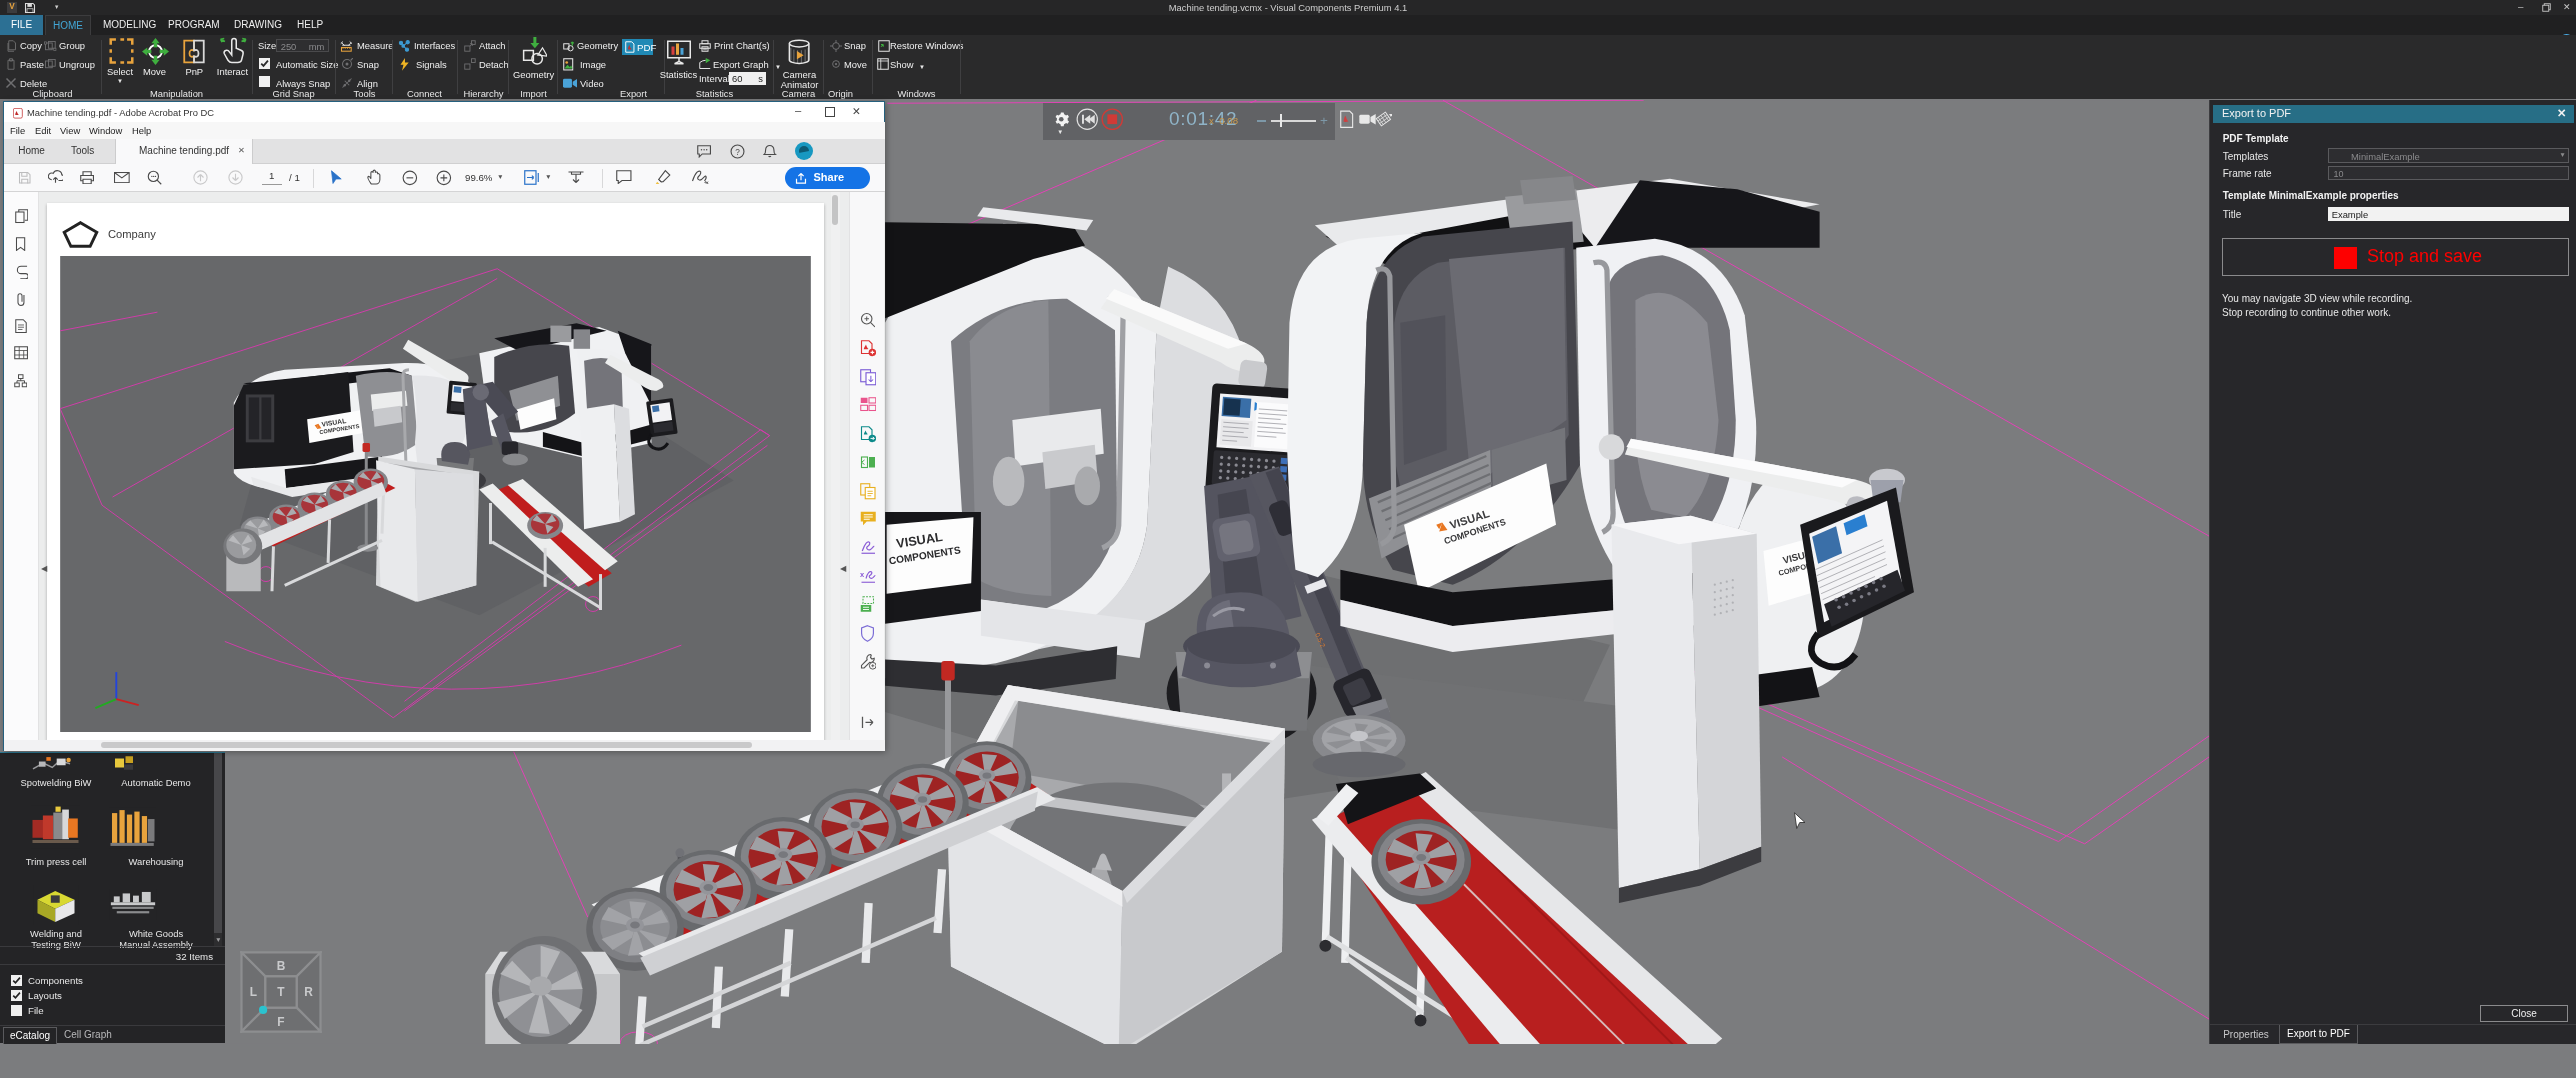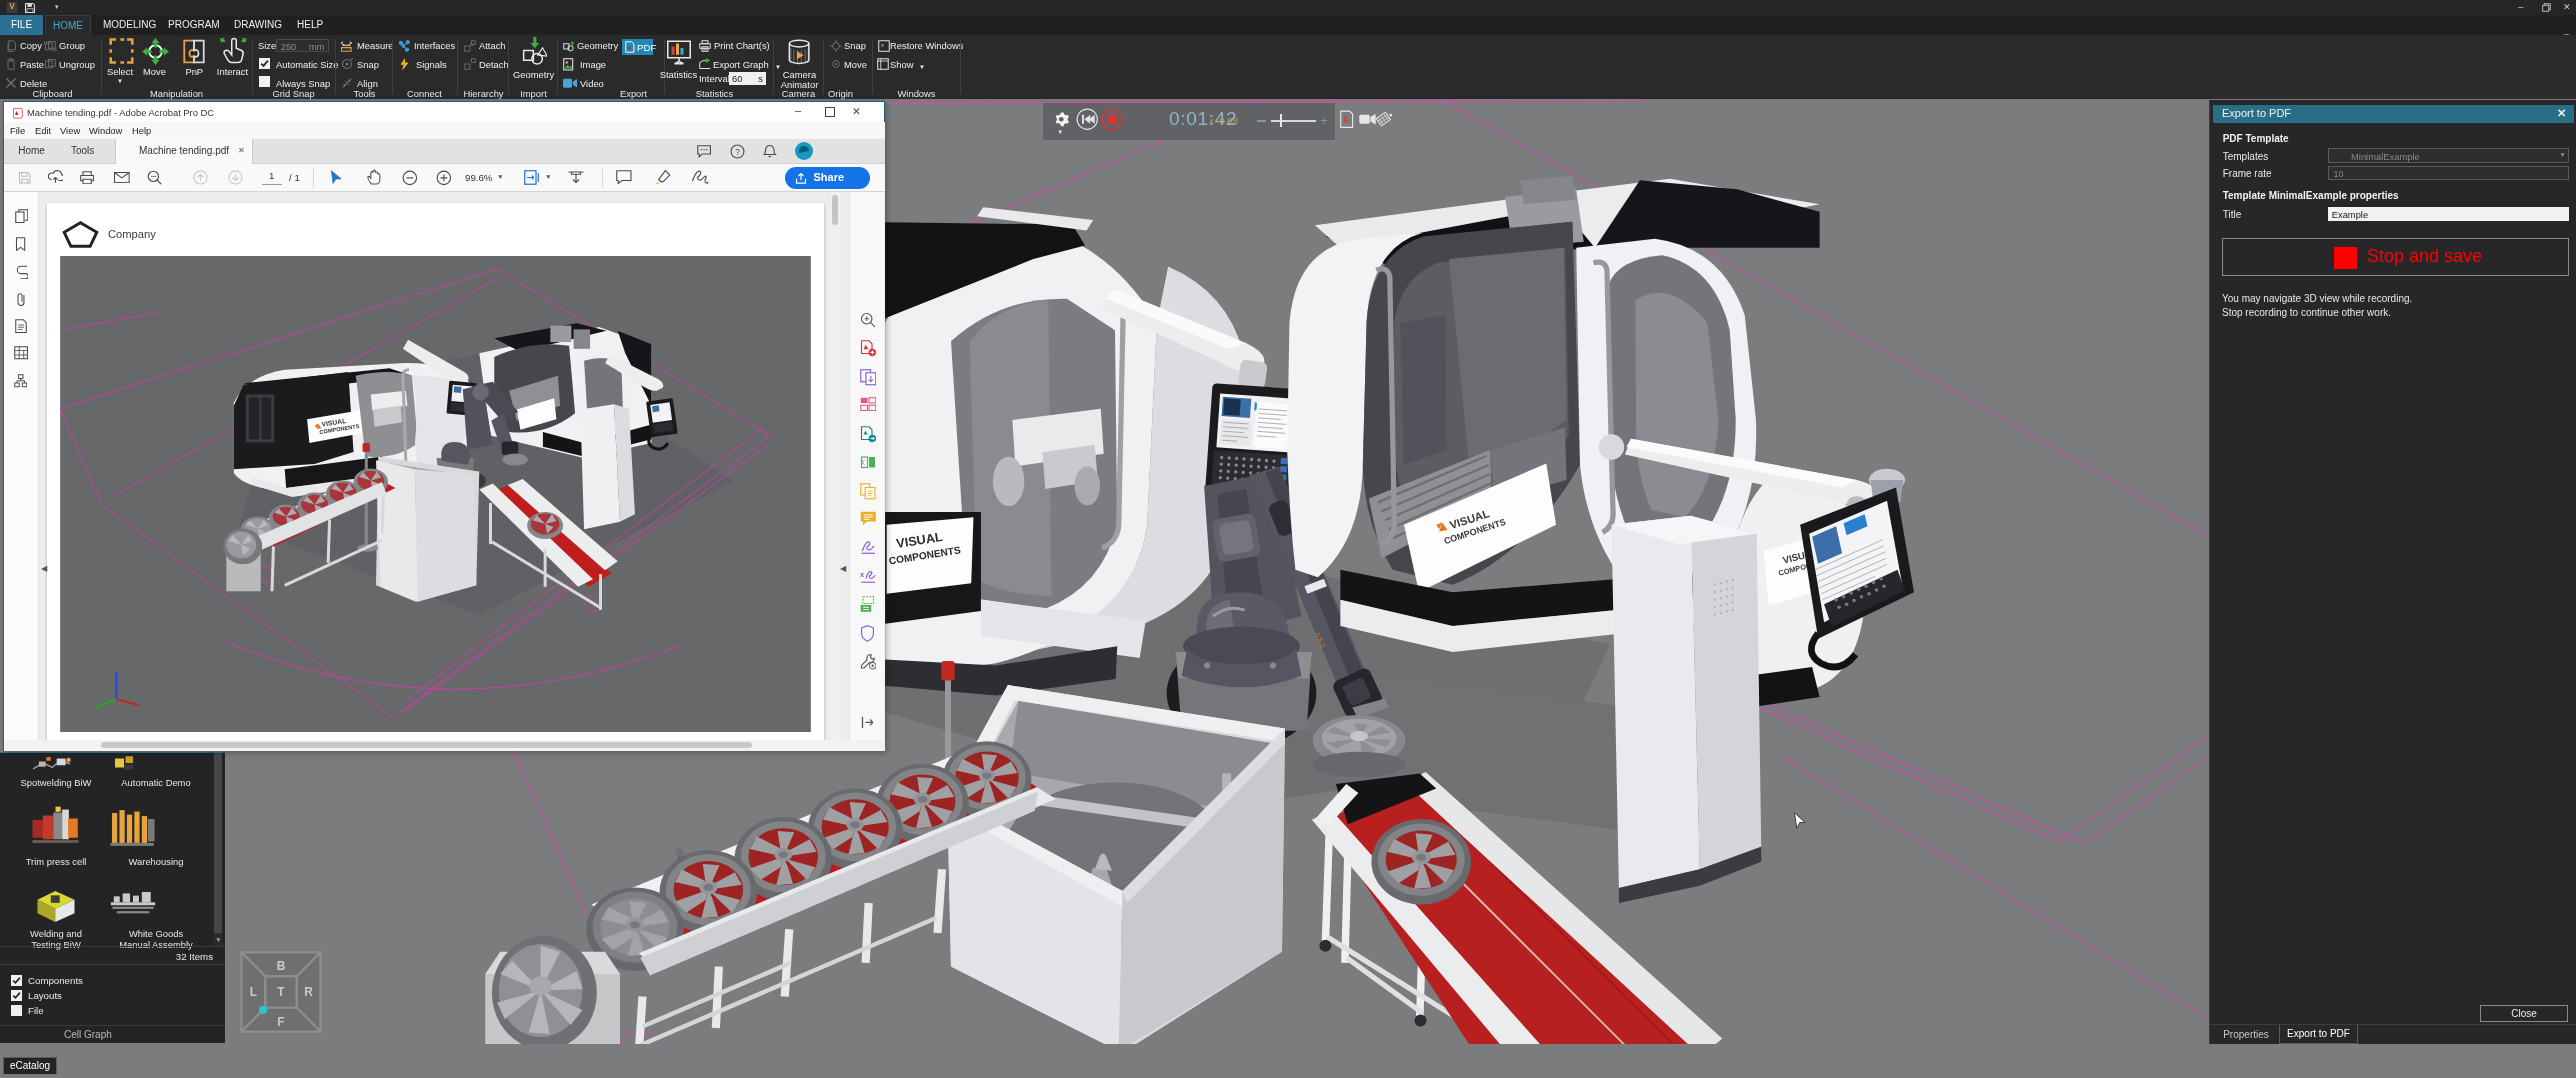--- a/index.html
+++ b/index.html
@@ -16,20 +16,21 @@
 <div id="app">
 
 <div class="abs" style="left:0;top:0;width:2576px;height:15px;background:#262627;">
   <div class="abs" style="left:6.7px;top:2.2px;width:10.5px;height:10.5px;background:#3c3c3e;color:#e8a33d;font-weight:bold;font-size:8.2px;text-align:center;line-height:10.5px;">V</div>
   <svg class="abs" style="left:24px;top:1.5px" width="12" height="12" viewBox="0 0 16 16">
         <path d="M2 2h10l2 2v10H2z" fill="none" stroke="#dcdcdc" stroke-width="1.4"></path>
         <rect x="4.5" y="2.5" width="6" height="4" fill="#dcdcdc"></rect>
         <rect x="4" y="9" width="8" height="5" fill="none" stroke="#dcdcdc"></rect>
       </svg>
   <div class="abs" style="left:55px;top:3px;color:#cfcfcf;font-size:6.7px;">▾</div>
+  <div class="abs" style="left:0;top:2.2px;width:2576px;text-align:center;color:#cfcfcf;font-size:9.4px;">Machine tending.vcmx - Visual Components Premium 4.1</div>
   <div class="abs" style="left:2518px;top:0.7px;color:#c8c8c8;font-size:9.7px;">–</div>
   <svg class="abs" style="left:2542px;top:3px" width="9" height="9" viewBox="0 0 12 12">
         <rect x="3" y="1" width="8" height="8" fill="none" stroke="#c8c8c8" stroke-width="1.2"></rect>
         <rect x="1" y="3" width="8" height="8" fill="#262627" stroke="#c8c8c8" stroke-width="1.2"></rect>
       </svg>
   <div class="abs" style="left:2563px;top:1.5px;color:#c8c8c8;font-size:9px;">✕</div>
 </div>
 
 <div class="abs" style="left:0;top:15px;width:2576px;height:20px;background:#202021;">
   <div class="abs" style="left:0;top:0;width:43px;height:20px;background:#2c7094;color:#fff;font-size:10px;text-align:center;line-height:20px;">FILE</div>
@@ -761,21 +762,21 @@
           <path d="M3 7.5l3 3 6-7" fill="none" stroke="#222" stroke-width="2.2"></path>
         </svg></div>
   <div class="abs" style="left:28px;top:222px;color:#e8e8e8;font-size:9.7px;">Components</div>
   <div class="abs" style="left:11.2px;top:237px;width:11.2px;height:11.2px;background:#f0f0f0;"><svg width="11.2" height="11.2" viewBox="0 0 15 15">
           <path d="M3 7.5l3 3 6-7" fill="none" stroke="#222" stroke-width="2.2"></path>
         </svg></div>
   <div class="abs" style="left:28px;top:237px;color:#e8e8e8;font-size:9.7px;">Layouts</div>
   <div class="abs" style="left:11.2px;top:252px;width:11.2px;height:11.2px;background:#f0f0f0;"></div>
   <div class="abs" style="left:28px;top:252px;color:#e8e8e8;font-size:9.7px;">File</div>
   <div class="abs" style="left:0;top:272px;width:225px;height:0.7px;background:#3a3a3d;"></div>
-  <div class="abs" style="left:3px;top:274px;width:54px;height:17px;background:#242426;border:0.7px solid #5a5a5d;border-bottom:none;color:#ffffff;font-size:10px;text-align:center;line-height:16.5px;box-sizing:border-box;margin-top:30px;">eCatalog</div>
+  <div class="abs" style="left:3px;top:274px;width:54px;height:17px;background:#242426;border:0.7px solid #5a5a5d;border-bottom:none;color:#ffffff;font-size:10px;text-align:center;line-height:16.5px;box-sizing:border-box;">eCatalog</div>
   <div class="abs" style="left:64px;top:276px;color:#b8b8ba;font-size:10px;">Cell Graph</div>
 </div>
 
 <div class="abs" style="left:2209px;top:100px;width:367px;height:944px;background:#27272a;border-left:0.7px solid #3c3c3f;box-sizing:border-box;">
   <div class="abs" style="left:3px;top:5.2px;width:361px;height:18px;background:#276e86;">
     <div class="abs" style="left:9px;top:2.2px;color:#f2f2f2;font-size:11px;">Export to PDF</div>
     <div class="abs" style="left:344px;top:1.5px;color:#f2f2f2;font-size:11.2px;font-weight:bold;">✕</div>
   </div>
   <div class="abs" style="left:12.7px;top:33px;color:#f2f2f2;font-size:10px;font-weight:bold;">PDF Template</div>
   <div class="abs" style="left:12.7px;top:51px;color:#e8e8e8;font-size:10px;">Templates</div>

